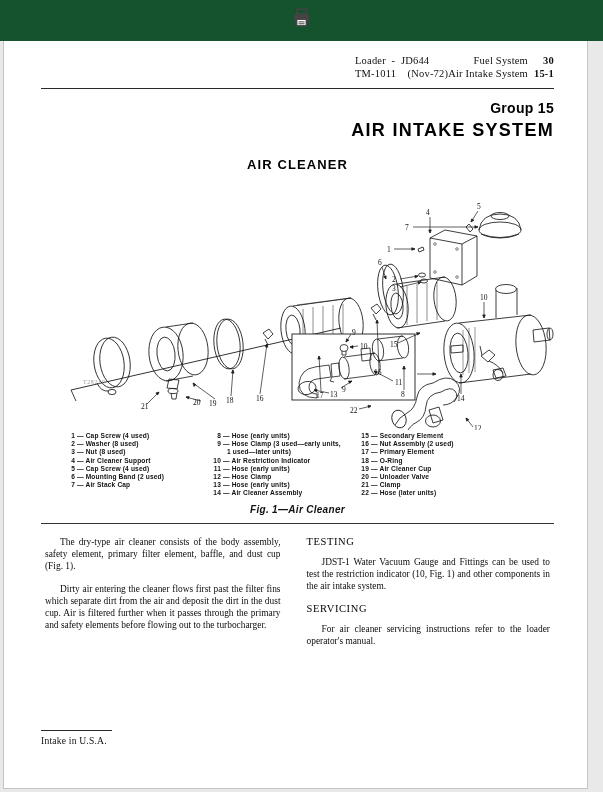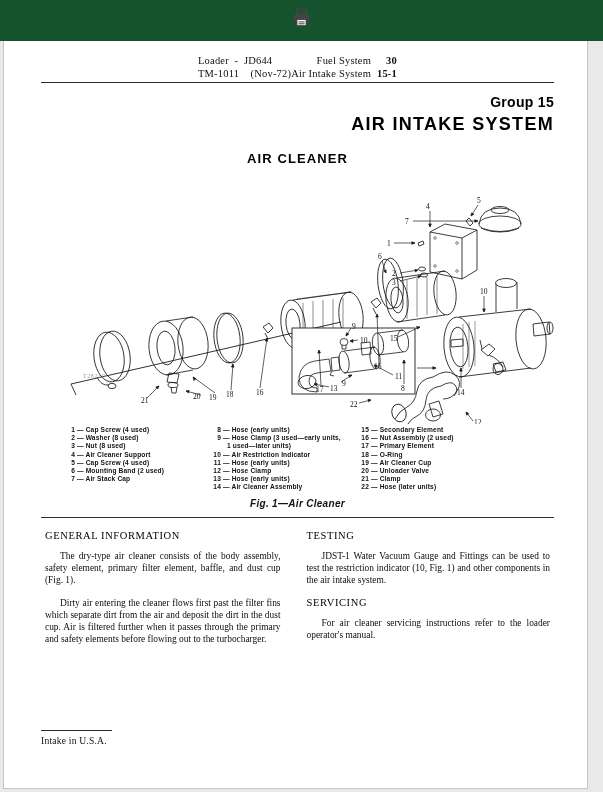--- a/index.html
+++ b/index.html
@@ -79,24 +79,24 @@
     border-top: none;
   }
   #page-inner {
     position: absolute;
     top: 0; left: 0; right: 0; bottom: 0;
     padding: 14px 33px 0 37px;
   }
 
   
   .doc-head {
-    display: flex; justify-content: center;
+    display: flex; justify-content: flex-end;
     align-items: flex-start;
     border-bottom: 1.4px solid #2a2a2a;
-    padding-bottom: 2px;
+    padding-bottom: 8px;
     font-size: 10.5px;
     line-height: 12.5px;
     color: #111;
     letter-spacing: 0.2px;
   }
   .dh-left div, .dh-right div { white-space: pre; }
   .dh-right { text-align: right; }
   .dh-right .num { font-weight: bold; display: inline-block; min-width: 26px; text-align: right; }
 
   .group-line {
@@ -623,21 +623,20 @@
         </div>
       </div>
 
       <div class="fig-cap">Fig. 1—Air Cleaner</div>
 
       <hr class="hrule">
 
       <div id="body-cols">
 
         <div class="bcol">
-          <div class="sec-head">GENERAL INFORMATION</div>
           <p class="para">The dry-type air cleaner consists of the body assembly, safety element, primary filter element, baffle, and dust cup (Fig. 1).</p>
           <p class="para">Dirty air entering the cleaner flows first past the filter fins which separate dirt from the air and deposit the dirt in the dust cup. Air is filtered further when it passes through the primary and safety elements before flowing out to the turbocharger.</p>
         </div>
 
         <div class="bcol">
           <div class="sec-head">TESTING</div>
           <p class="para">JDST-1 Water Vacuum Gauge and Fittings can be used to test the restriction indicator (10, Fig. 1) and other components in the air intake system.</p>
 
           <div class="sec-head tight">SERVICING</div>
           <p class="para">For air cleaner servicing instructions refer to the loader operator's manual.</p>

